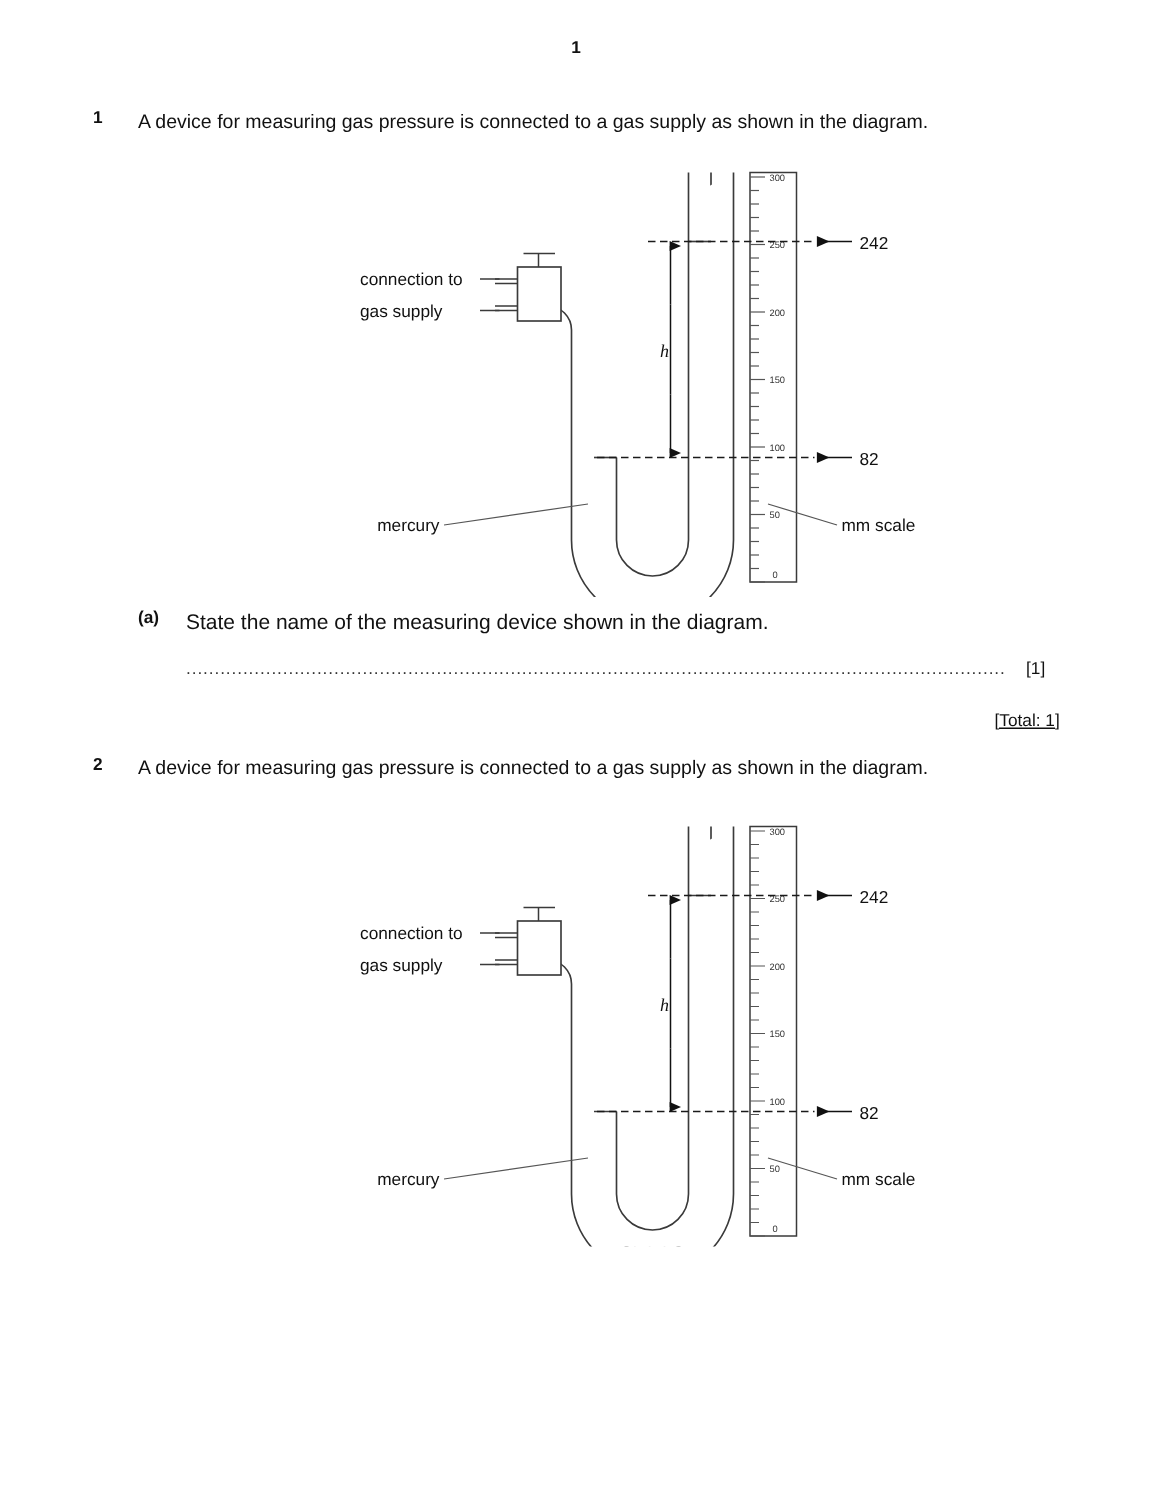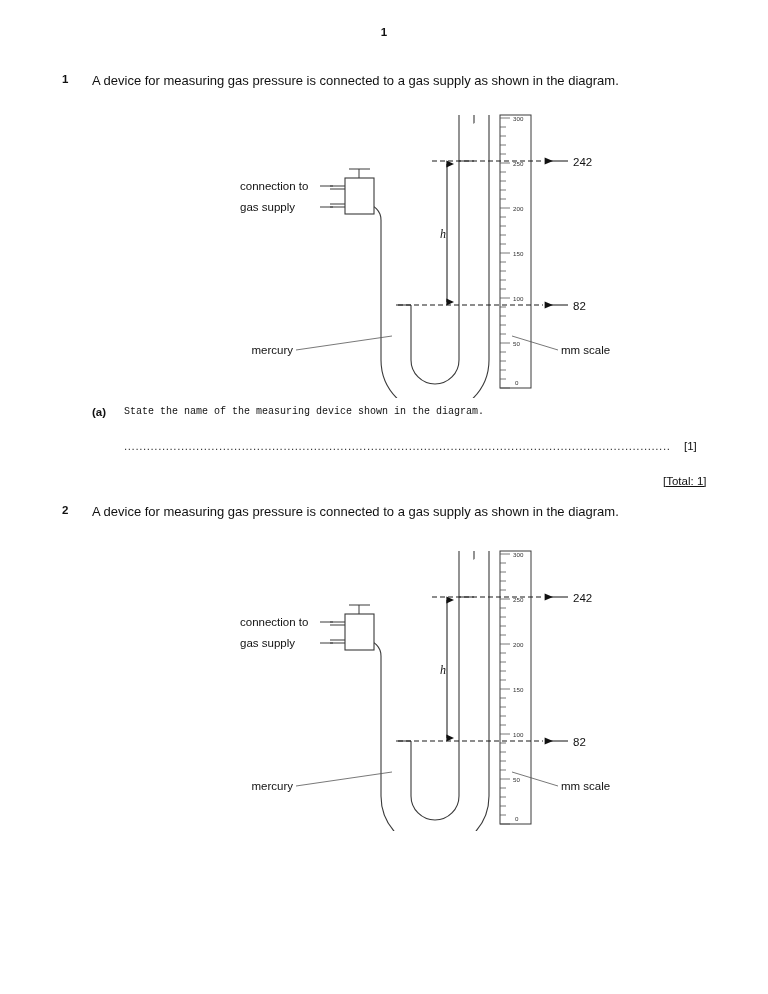--- a/index.html
+++ b/index.html
@@ -55,24 +55,23 @@
   .part-label {
     position: absolute;
     left: 92px;
     font-size: 11.5px;
     font-weight: bold;
     color: #111;
   }
   .part-text {
     position: absolute;
     left: 124px;
-    font-size: 10px;
+    font-size: 14px;
     color: #111;
     white-space: nowrap;
-    font-family: Liberation Mono, monospace;
   }
   .answer-line {
     position: absolute;
     left: 124px;
     width: 547px;
     font-size: 11.5px;
     color: #333;
     overflow: hidden;
     white-space: nowrap;
     letter-spacing: 0.6px;

